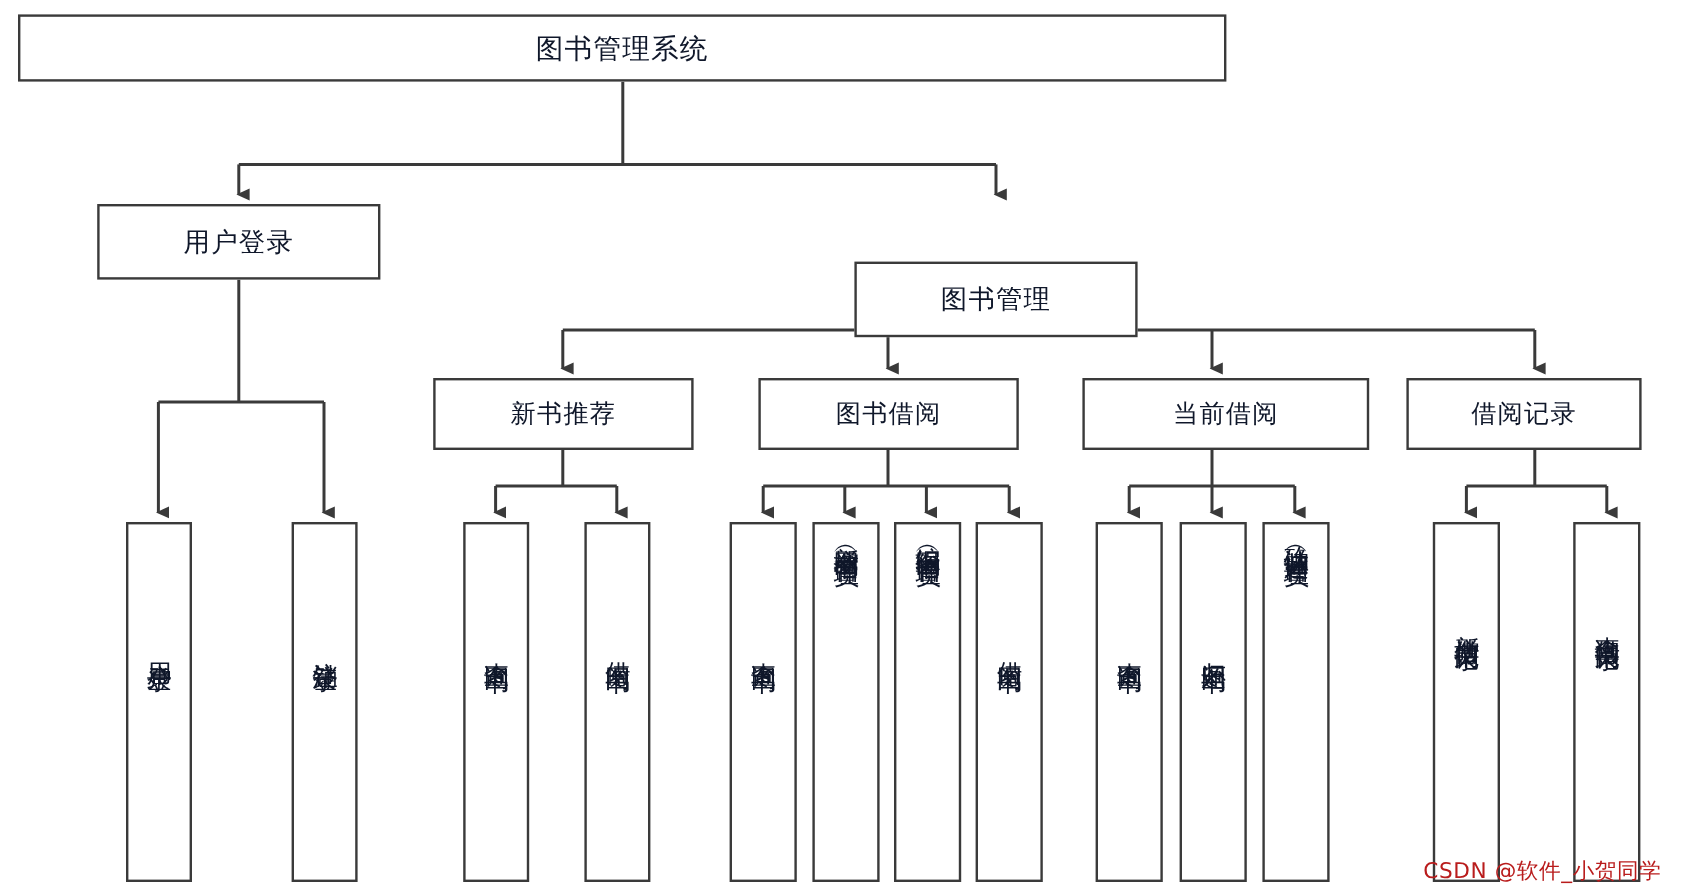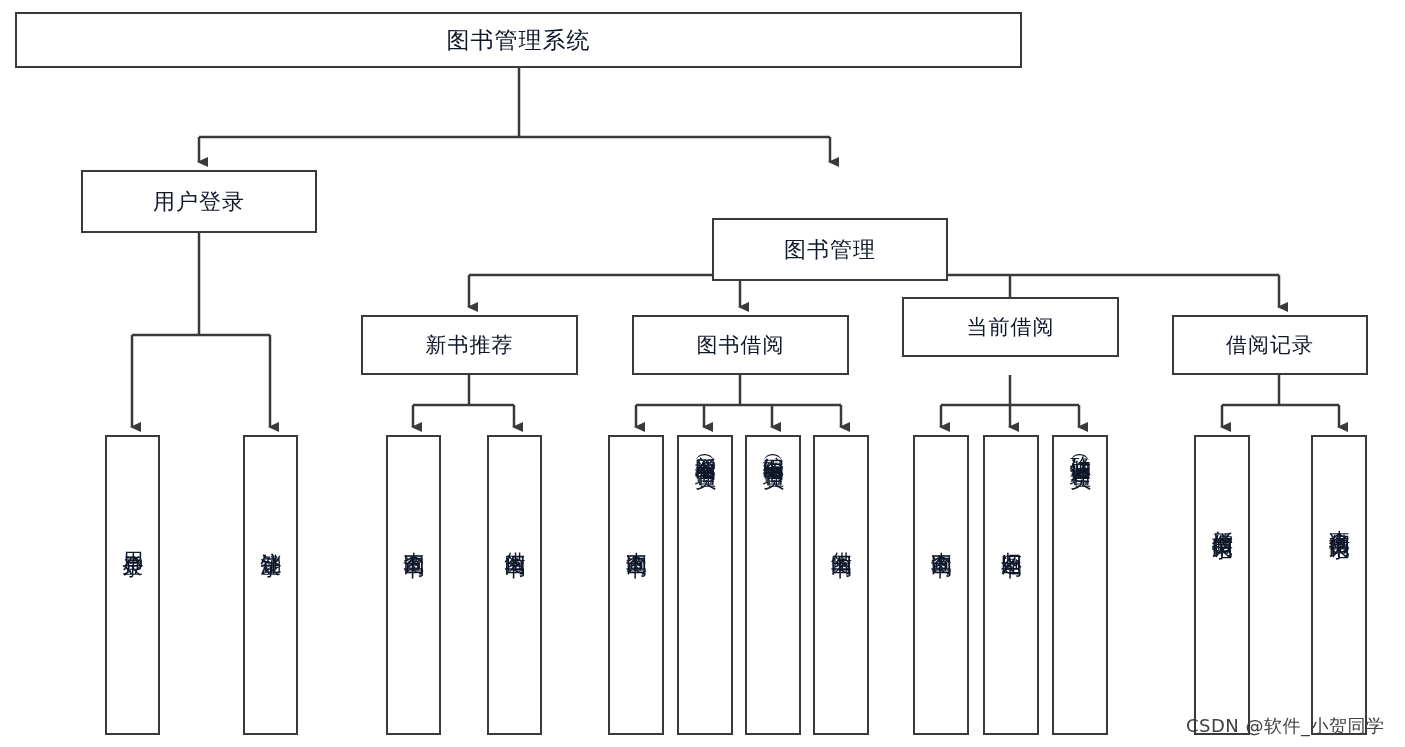--- a/index.html
+++ b/index.html
@@ -68,21 +68,21 @@
     padding-top: 92px;
   }
   .leaf.mid .vtext {
     padding-top: 70px;
   }
   .watermark {
     position: absolute;
     left: 1186px;
     top: 714px;
     font-size: 18px;
-    color: #404040;
+    color: #b91c1c;
     white-space: nowrap;
     letter-spacing: 0.5px;
   }
 </style>
 </head>
 <body>
 
 <div id="canvas">
 
   <svg class="wires" viewBox="0 0 1405 747">
@@ -145,21 +145,21 @@
   <div class="node level-1" style="left:712px; top:170px; width:236px; height:63px;margin-top:48px;">
     <span>图书管理</span>
   </div>
 
   <div class="node level-2" style="left:361px; top:315px; width:217px; height:60px;">
     <span>新书推荐</span>
   </div>
   <div class="node level-2" style="left:632px; top:315px; width:217px; height:60px;justify-content:center;">
     <span>图书借阅</span>
   </div>
-  <div class="node level-2" style="left:902px; top:297px; width:217px; height:60px;">
+  <div class="node level-2" style="left:902px; top:315px; width:239px; height:60px;">
     <span>当前借阅</span>
   </div>
   <div class="node level-2" style="left:1172px; top:315px; width:196px; height:60px;">
     <span>借阅记录</span>
   </div>
 
   <div class="node leaf short" style="left:105px; top:435px; width:55px; height:300px;">
     <span class="vtext">用户登录</span>
   </div>
   <div class="node leaf short" style="left:243px; top:435px; width:55px; height:300px;">

